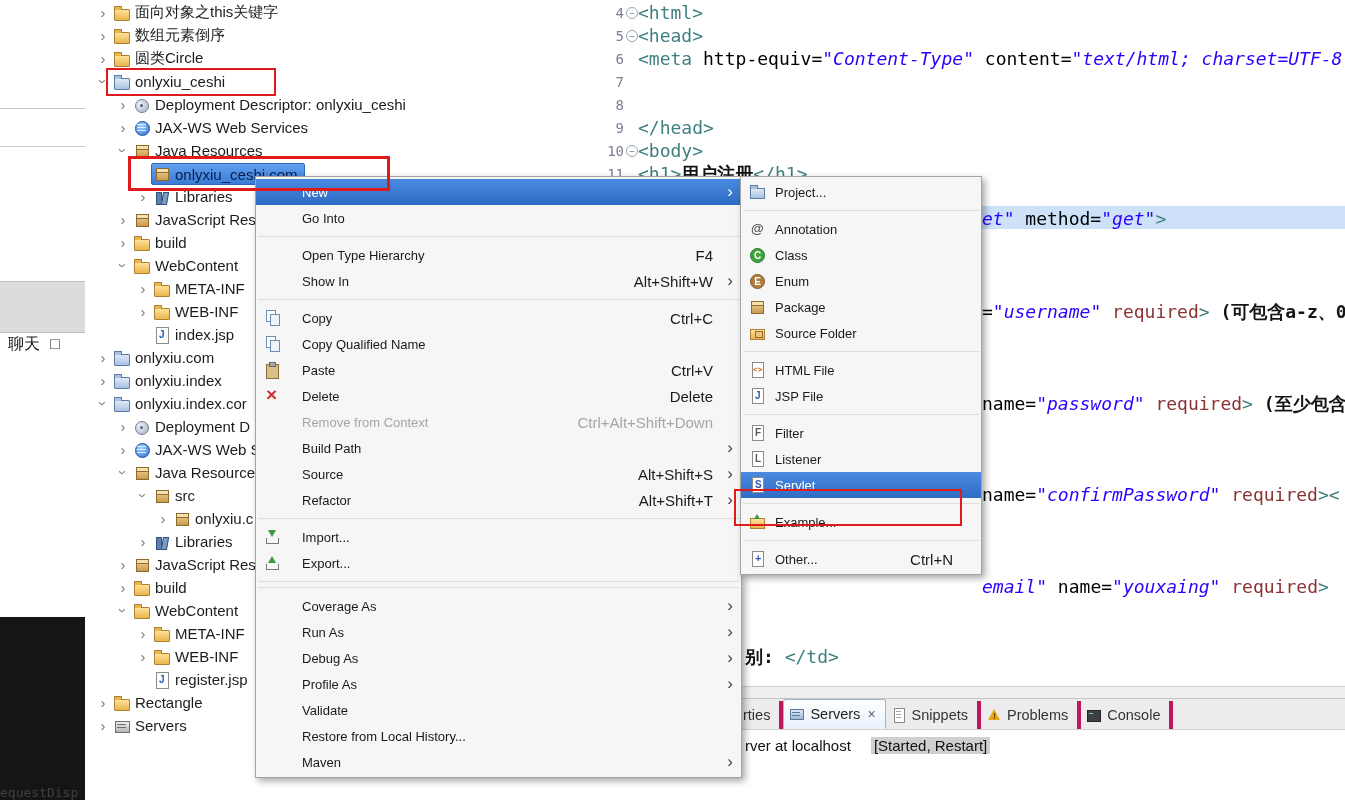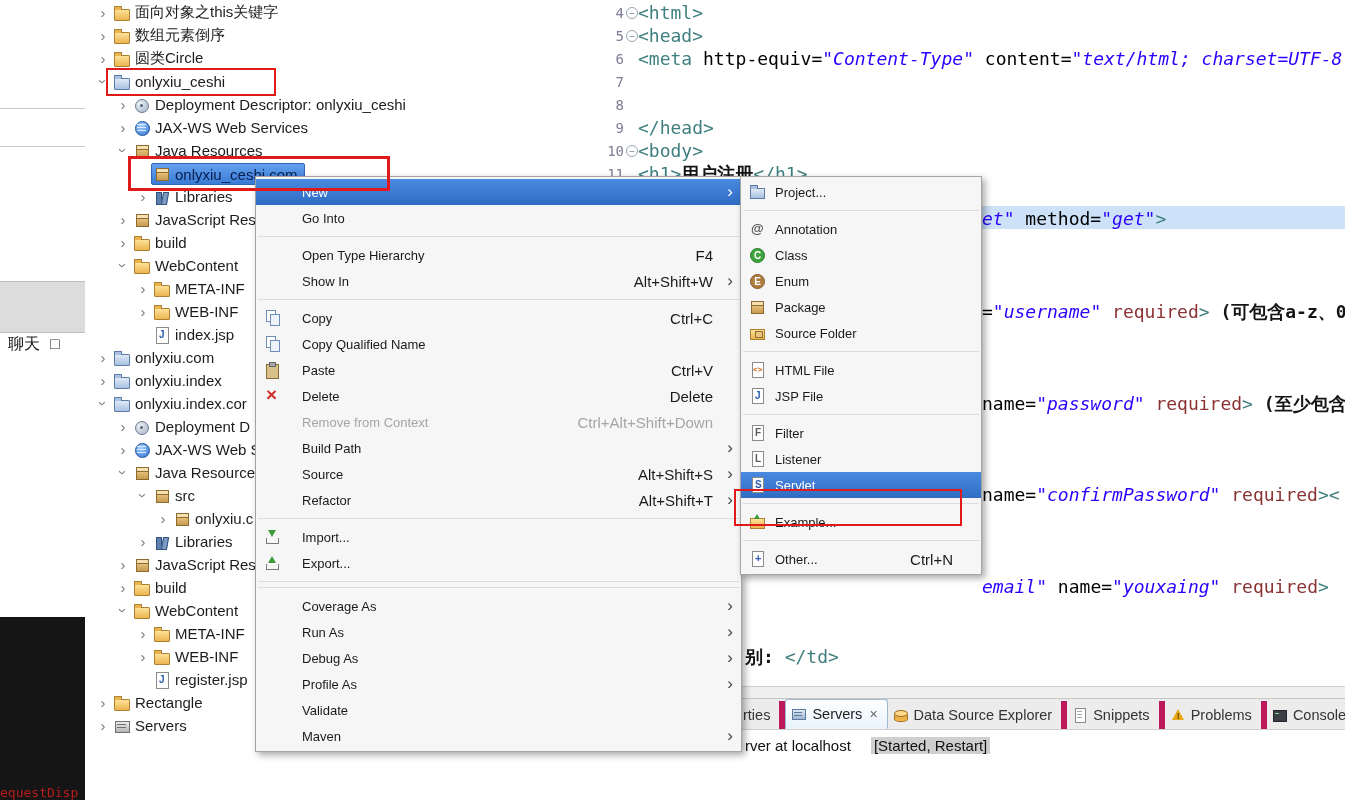--- a/index.html
+++ b/index.html
@@ -10,21 +10,21 @@
   }
   .abs{position:absolute;}
 
   
   #left-strip{left:0;top:0;width:85px;height:800px;background:#fff;border-right:1px solid #d2d2d2;}
   .ls-line{position:absolute;left:0;width:100%;height:1px;background:#c9c9c9;}
   #ls-gray{position:absolute;left:0;top:281px;width:100%;height:50px;background:#dcdcdc;border-top:1px solid #bdbdbd;border-bottom:1px solid #bdbdbd;}
   #ls-chat{position:absolute;left:8px;top:334px;font-size:16px;color:#161616;white-space:nowrap;}
   #ls-chat .chat-glyph{margin-left:10px;color:#333;}
   #ls-black{position:absolute;left:0;top:617px;width:100%;height:183px;background:#151515;}
-  #ls-bottom-text{position:absolute;left:0;bottom:0;color:#b91c1c;font-size:13px;font-family:"DejaVu Sans Mono","Liberation Mono",monospace;white-space:nowrap;}
+  #ls-bottom-text{position:absolute;left:0;bottom:0;color:#404040;font-size:13px;font-family:"DejaVu Sans Mono","Liberation Mono",monospace;white-space:nowrap;}
 
   
   #tree-panel{left:85px;top:0;width:495px;height:800px;background:#fff;overflow:hidden;border-right:1px solid #cfcfcf;}
   .tree-row{position:absolute;left:0;width:100%;height:23px;display:flex;align-items:center;white-space:nowrap;}
   .twisty{width:16px;flex:none;text-align:center;font-size:15px;color:#777;display:inline-block;transform-origin:50% 50%;}
   .twisty.open{transform:rotate(90deg);}
   .row-core{display:flex;align-items:center;padding:0 6px 0 2px;border:1px solid transparent;border-radius:2px;height:20px;}
   .tree-row.selected .row-core{background:linear-gradient(#63a0ee,#3a7bd5);border-color:#2e66b8;}
   .tree-row.selected .tlabel{color:#071f4d;}
   .ticon{width:17px;height:16px;margin-right:4px;position:relative;flex:none;}
@@ -74,21 +74,21 @@
   .c-req{color:#8b3333;}
   .c-plain{color:#141414;font-weight:bold;}
   .line-highlight{position:absolute;left:0;width:100%;height:23px;background:#cde2f8;z-index:1;}
 
   
   #bottom-panel{left:580px;top:686px;width:765px;height:114px;background:#fff;z-index:3;}
   #scroll-strip{height:11px;background:#efefef;border-top:1px solid #d0d0d0;}
   #tab-bar{height:30px;background:#ececec;border-top:1px solid #c6c6c6;border-bottom:1px solid #cfcfcf;display:flex;align-items:flex-end;}
   .tab-spacer{width:158px;flex:none;}
   .tab{height:28px;display:flex;align-items:center;padding:0 9px 0 5px;font-size:14.5px;color:#333;
-    border-right:6px solid #be185d;white-space:nowrap;}
+    border-right:4px solid #be185d;white-space:nowrap;}
   .tab.selected{background:linear-gradient(#ffffff,#e9f2fc);border:1px solid #9db8d2;border-bottom-color:#eef4fb;border-radius:3px 3px 0 0;color:#222;}
   .tab-close{margin-left:7px;color:#666;font-size:14px;line-height:1;}
   .tab-close::before{content:"\00d7";}
   .tic{width:16px;height:14px;position:relative;margin-right:5px;flex:none;}
   .tic-servers::before{content:"";position:absolute;left:1px;top:2px;width:12px;height:9px;background:linear-gradient(#dfe8f2,#9fb6cf);border:1px solid #5b7aa0;}
   .tic-servers::after{content:"";position:absolute;left:3px;top:5px;width:8px;height:1px;background:#5b7aa0;box-shadow:0 3px 0 #5b7aa0;}
   .tic-data-source::before{content:"";position:absolute;left:1px;top:5px;width:12px;height:7px;background:#f2b24a;border:1px solid #a06f1d;border-radius:6px/3px;}
   .tic-data-source::after{content:"";position:absolute;left:1px;top:2px;width:12px;height:5px;background:#ffd98c;border:1px solid #a06f1d;border-radius:50%;}
   .tic-snippets::before{content:"";position:absolute;left:3px;top:0;width:9px;height:13px;background:#fff;border:1px solid #8b8b8b;}
   .tic-snippets::after{content:"";position:absolute;left:5px;top:3px;width:5px;height:1px;background:#9aa;box-shadow:0 3px 0 #9aa,0 6px 0 #9aa;}
@@ -452,25 +452,20 @@
 
     <span class="tab-label">rties</span>
 
   </div>
         <div class="tab selected">
     <span class="tic tic-servers"></span>
     <span class="tab-label">Servers</span>
     <span class="tab-close"></span>
   </div>
         <div class="tab">
-    <span class="tic tic-data-source"></span>
-    <span class="tab-label">Data Source Explorer</span>
-
-  </div>
-        <div class="tab">
     <span class="tic tic-snippets"></span>
     <span class="tab-label">Snippets</span>
 
   </div>
         <div class="tab">
     <span class="tic tic-problems"></span>
     <span class="tab-label">Problems</span>
 
   </div>
         <div class="tab">
@@ -601,20 +596,26 @@
     <span class="mi-arrow">›</span>
   </div>
     <div class="menu-item">
     <span class="mi-icon"></span>
     <span class="mi-label">Validate</span>
     <span class="mi-shortcut"></span>
 
   </div>
     <div class="menu-item">
     <span class="mi-icon"></span>
+    <span class="mi-label">Restore from Local History...</span>
+    <span class="mi-shortcut"></span>
+
+  </div>
+    <div class="menu-item">
+    <span class="mi-icon"></span>
     <span class="mi-label">Maven</span>
     <span class="mi-shortcut"></span>
     <span class="mi-arrow">›</span>
   </div>
   </div>
 <div class="menu" id="new-submenu">
     <div class="menu-item">
     <span class="mi-icon ic-project"></span>
     <span class="mi-label">Project...</span>
     <span class="mi-shortcut"></span>

